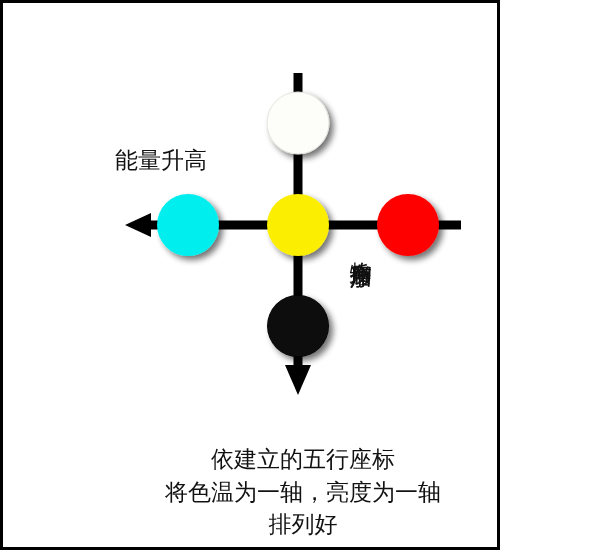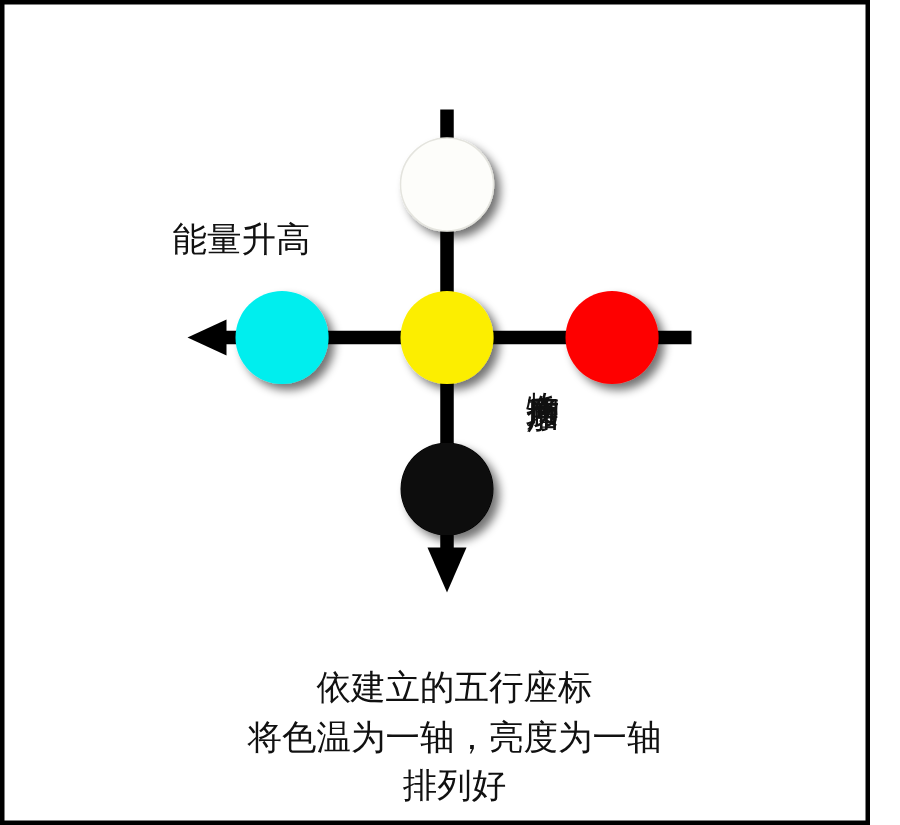--- a/index.html
+++ b/index.html
@@ -6,21 +6,21 @@
   html, body {
     margin: 0;
     padding: 0;
     background: #ffffff;
   }
   body {
     font-family: "DejaVu Sans", "Liberation Sans", sans-serif;
   }
   #canvas {
     position: relative;
-    width: 580px;
+    width: 500px;
     height: 550px;
     background: #ffffff;
     box-sizing: border-box;
     border: 3px solid #000000;
     overflow: hidden;
   }
   .diagram-svg {
     position: absolute;
     left: 0;
     top: 0;

